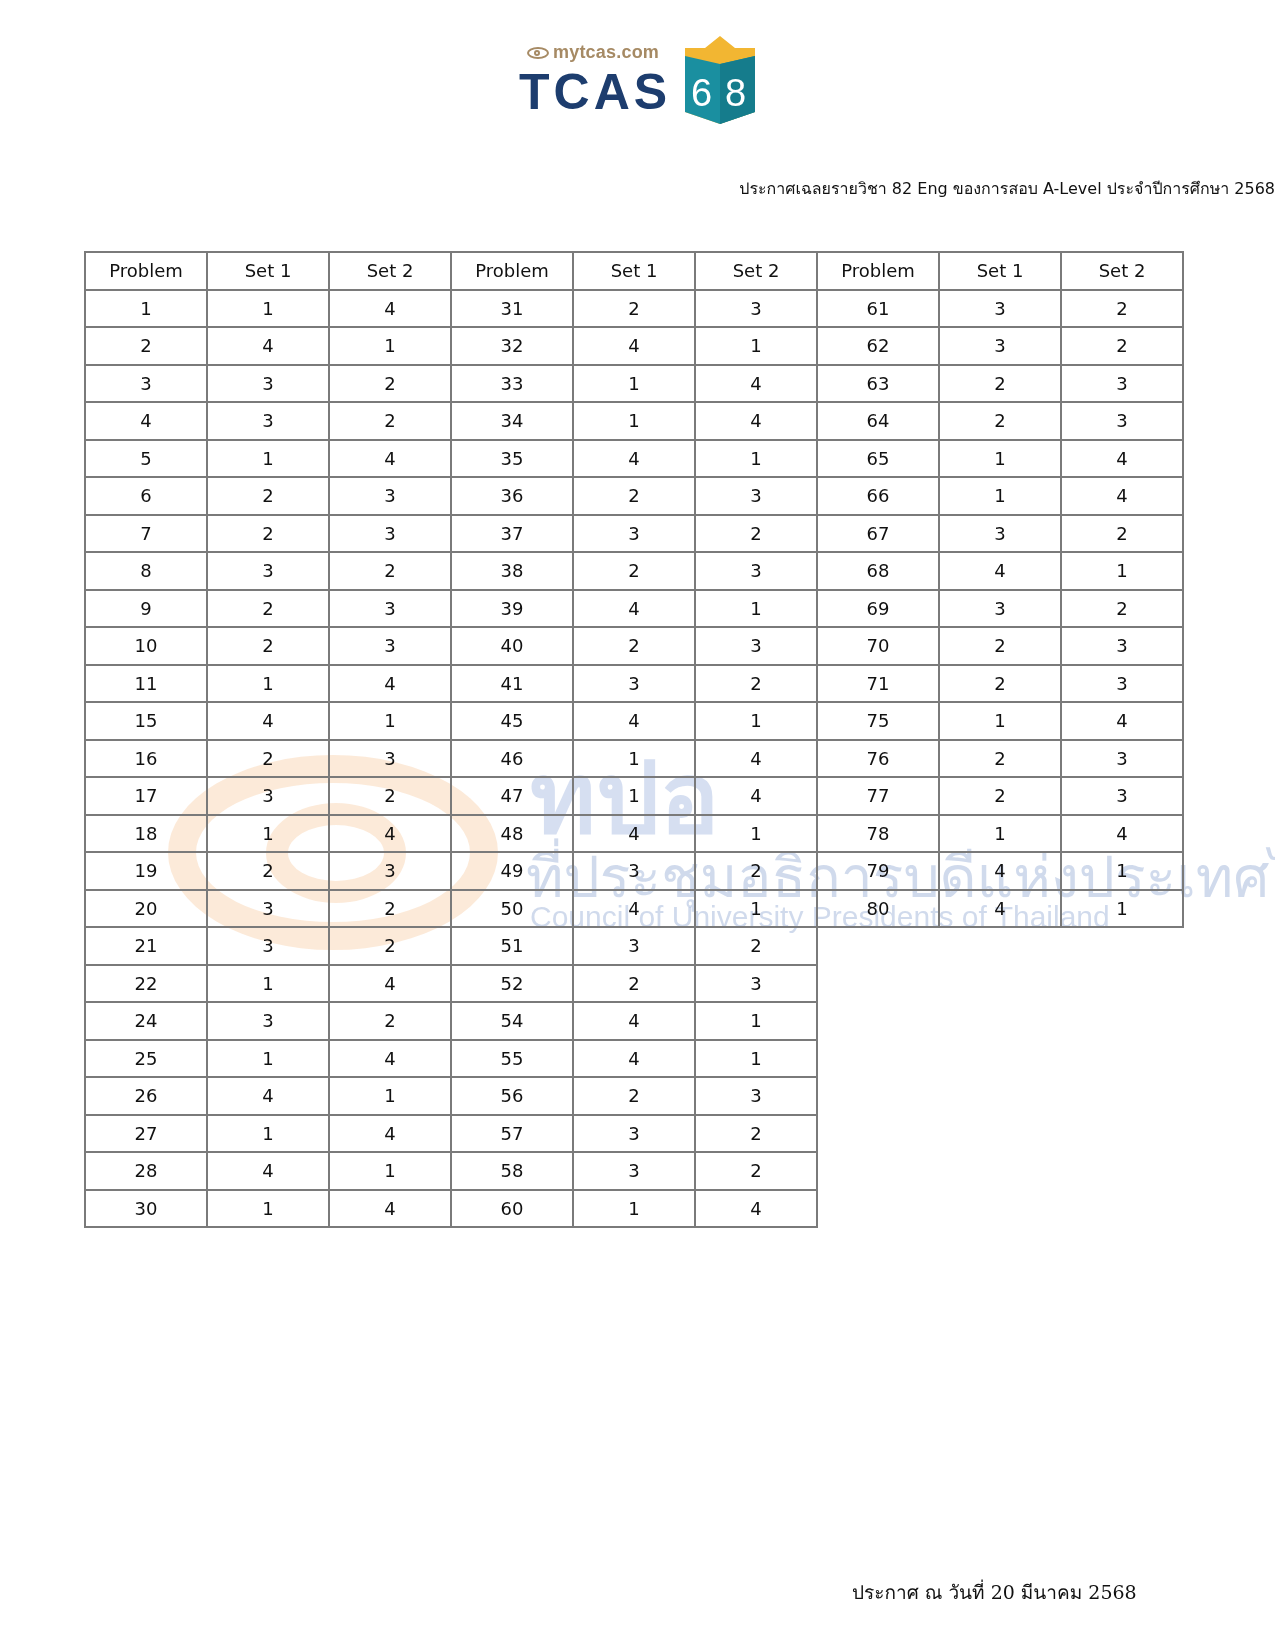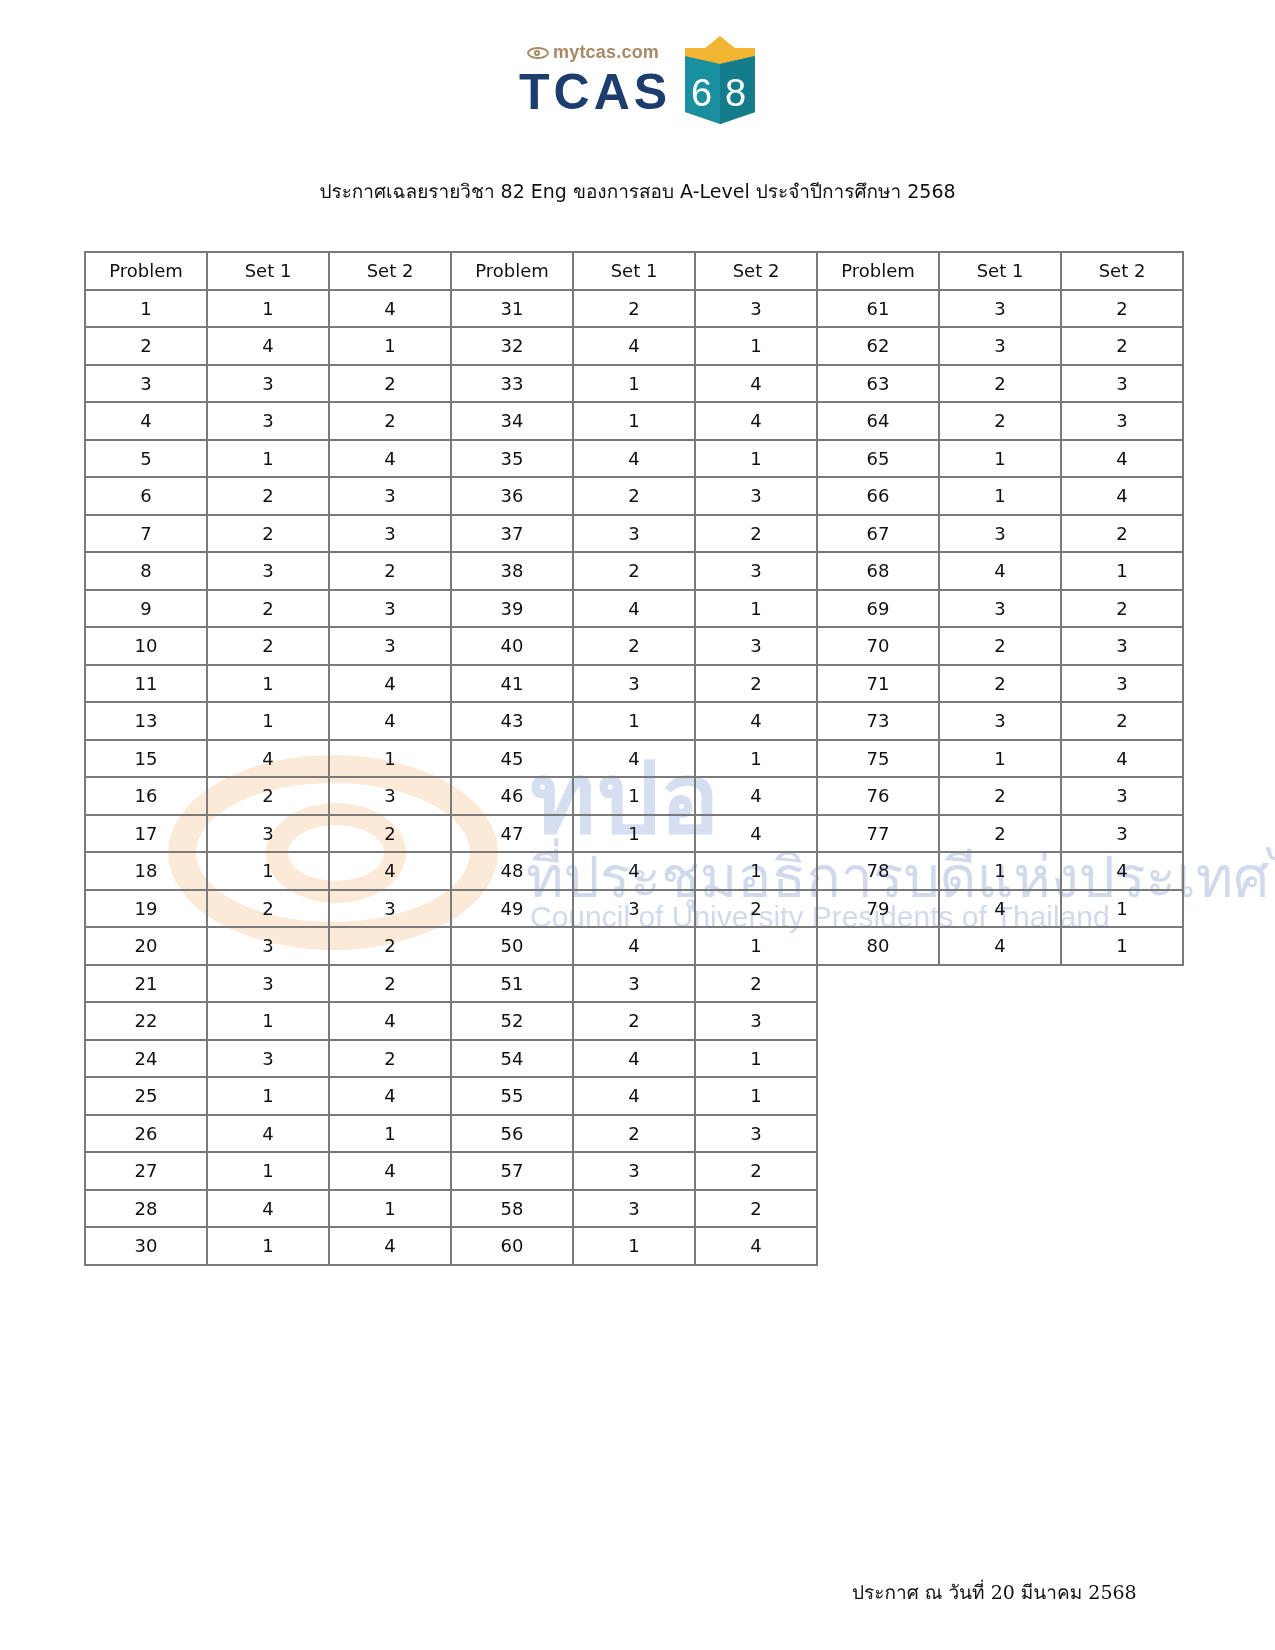--- a/index.html
+++ b/index.html
@@ -19,22 +19,22 @@
   .logo .site .eye::after { content: ""; position: absolute; left: 5px; top: 1px; width: 6px; height: 6px;
     border: 2px solid #a68a64; border-radius: 50%; box-sizing: border-box; }
   .logo .brand {
     position: absolute; left: 0; top: 30px; font-family: "Liberation Sans", sans-serif;
     font-size: 50px; font-weight: bold; color: #1d3d6e; letter-spacing: 4px; line-height: 56px;
   }
   .logo .book {
     position: absolute; left: 164px; top: 0; width: 74px; height: 92px;
   }
   .title {
-    position: absolute; left: 0; width: 1275px; top: 176px; text-align: center;
-    font-size: 19px; color: #111;
+    position: absolute; left: 0; width: 1275px; top: 176px; text-align: right;
+    font-size: 16px; color: #111;
   }
   .watermark-ring {
     position: absolute; left: 168px; top: 755px; width: 330px; height: 195px;
     border-radius: 50%; border: 28px solid rgba(246, 180, 120, 0.28); box-sizing: border-box;
     pointer-events: none;
   }
   .watermark-ring::before {
     content: ""; position: absolute; left: 70px; top: 20px; width: 140px; height: 100px;
     border-radius: 50%; border: 22px solid rgba(246, 180, 120, 0.28); box-sizing: border-box;
   }
@@ -211,31 +211,20 @@
         <td>1</td>
         <td>4</td>
         <td>41</td>
         <td>3</td>
         <td>2</td>
         <td>71</td>
         <td>2</td>
         <td>3</td>
       </tr>
       <tr>
-        <td>13</td>
-        <td>1</td>
-        <td>4</td>
-        <td>43</td>
-        <td>1</td>
-        <td>4</td>
-        <td>73</td>
-        <td>3</td>
-        <td>2</td>
-      </tr>
-      <tr>
         <td>15</td>
         <td>4</td>
         <td>1</td>
         <td>45</td>
         <td>4</td>
         <td>1</td>
         <td>75</td>
         <td>1</td>
         <td>4</td>
       </tr>

